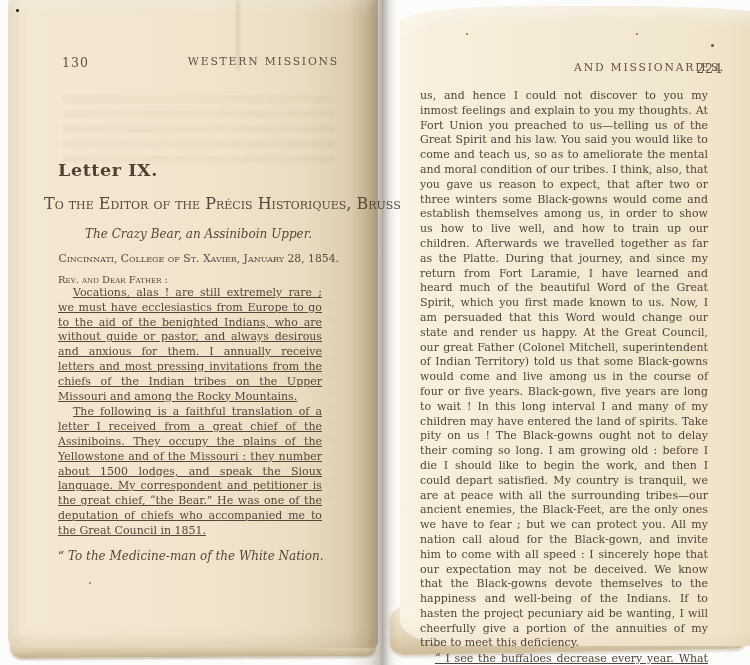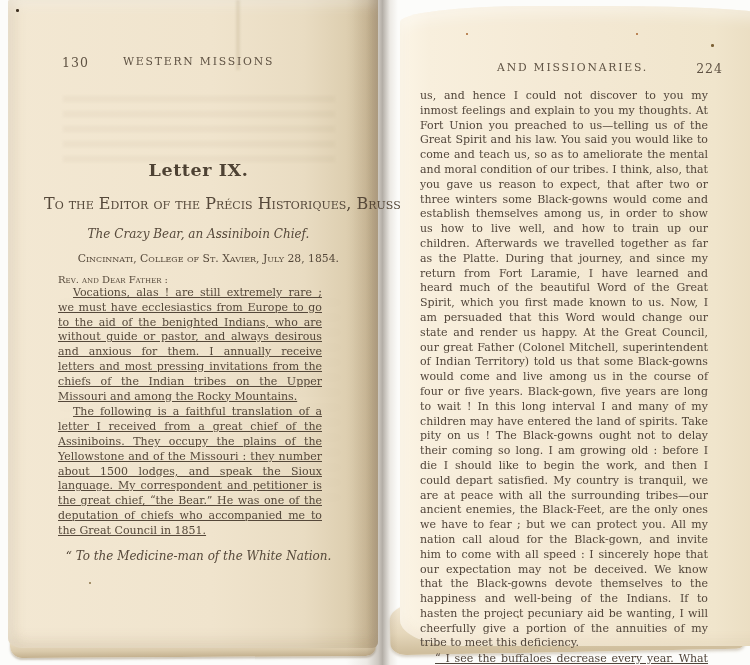--- a/index.html
+++ b/index.html
@@ -37,32 +37,32 @@
     filter:blur(2px);}
   .crease{position:absolute;left:228px;top:0;width:4px;height:70px;
     background:rgba(120,95,60,.12);filter:blur(1px);}
   .speck{position:absolute;border-radius:50%;}
   
   .lp-text{position:absolute;left:50px;top:0;width:281px;color:#55483a;}
   .rp-text{position:absolute;left:20px;top:0;width:305px;color:#51453a;}
   .header-row{position:relative;margin-top:55px;height:16px;color:#5f5243;}
   .pagenum{position:absolute;top:0;font-size:12.5px;letter-spacing:1px;}
   .pagenum.pl{left:4px;} .pagenum.pr{right:2px;}
-  .running{display:block;text-align:center;font-size:10.8px;letter-spacing:1.8px;}
-  .title{margin-top:89px;text-align:center;font-size:17.5px;font-weight:bold;
+  .running{display:block;text-align:right;font-size:10.8px;letter-spacing:1.8px;}
+  .title{margin-top:89px;font-size:17.5px;font-weight:bold;
     letter-spacing:.6px;color:#4e4234;}
   .smallcaps{font-variant:small-caps;}
   .addressee{margin-top:14px;text-align:left;font-size:16px;white-space:nowrap;
     margin-left:-14px;margin-right:-14px;}
   .subject{margin-top:14px;text-align:center;font-style:italic;font-size:12px;}
   .dateline{margin-top:11px;text-align:right;font-size:10.8px;}
   .salutation{margin-top:9px;font-size:10px;}
   .body{margin:1px 17px 0 0;font-size:11px;line-height:14.8px;text-align:justify;}
   .indent{text-indent:15px;text-decoration:underline;}
-  .letter-heading{margin-top:10px;text-align:center;font-style:italic;font-size:12px;}
+  .letter-heading{margin-top:10px;font-style:italic;font-size:12px;}
   .letter-salutation{margin-top:12px;font-size:11.5px;font-variant:small-caps;}
   .rp-first{margin-top:12px;}
 </style>
 </head>
 <body>
 
 <div class="photo">
 
   <div class="under-left"></div>
   <div class="under-right"></div>
@@ -72,22 +72,22 @@
     <div class="ghost2"></div>
     <div class="crease"></div>
 
     <div class="lp-text">
       <div class="header-row">
         <span class="pagenum pl">130</span>
         <span class="running">WESTERN MISSIONS</span>
       </div>
       <div class="title">Letter IX.</div>
       <div class="addressee smallcaps">To the Editor of the Précis Historiques, Brussels.</div>
-      <div class="subject">The Crazy Bear, an Assiniboin Chief.</div>
-      <div class="dateline smallcaps">Cincinnati, College of St. Xavier, July 28, 1854.</div>
+      <div class="subject">The Crazy Bear, an Assiniboin Upper.</div>
+      <div class="dateline smallcaps">Cincinnati, College of St. Xavier, January 28, 1854.</div>
       <div class="salutation smallcaps">Rev. and Dear Father&nbsp;:</div>
       <p class="body indent">Vocations, alas&nbsp;! are still extremely rare&nbsp;; we must have ecclesiastics from Europe to go to the aid of the benighted Indians, who are without guide or pastor, and always desirous and anxious for them. I annually receive letters and most pressing invitations from the chiefs of the Indian tribes on the Upper Missouri and among the Rocky Mountains.</p>
       <p class="body indent">The following is a faithful translation of a letter I received from a great chief of the Assiniboins. They occupy the plains of the Yellowstone and of the Missouri&nbsp;: they number about 1500 lodges, and speak the Sioux language. My correspondent and petitioner is the great chief, “the Bear.” He was one of the deputation of chiefs who accompanied me to the Great Council in 1851.</p>
       <div class="letter-heading">“ To the Medicine-man of the White Nation.</div>
     </div>
   </div>
 
   <div class="gutter"></div>
 
   <div class="page page-right">

